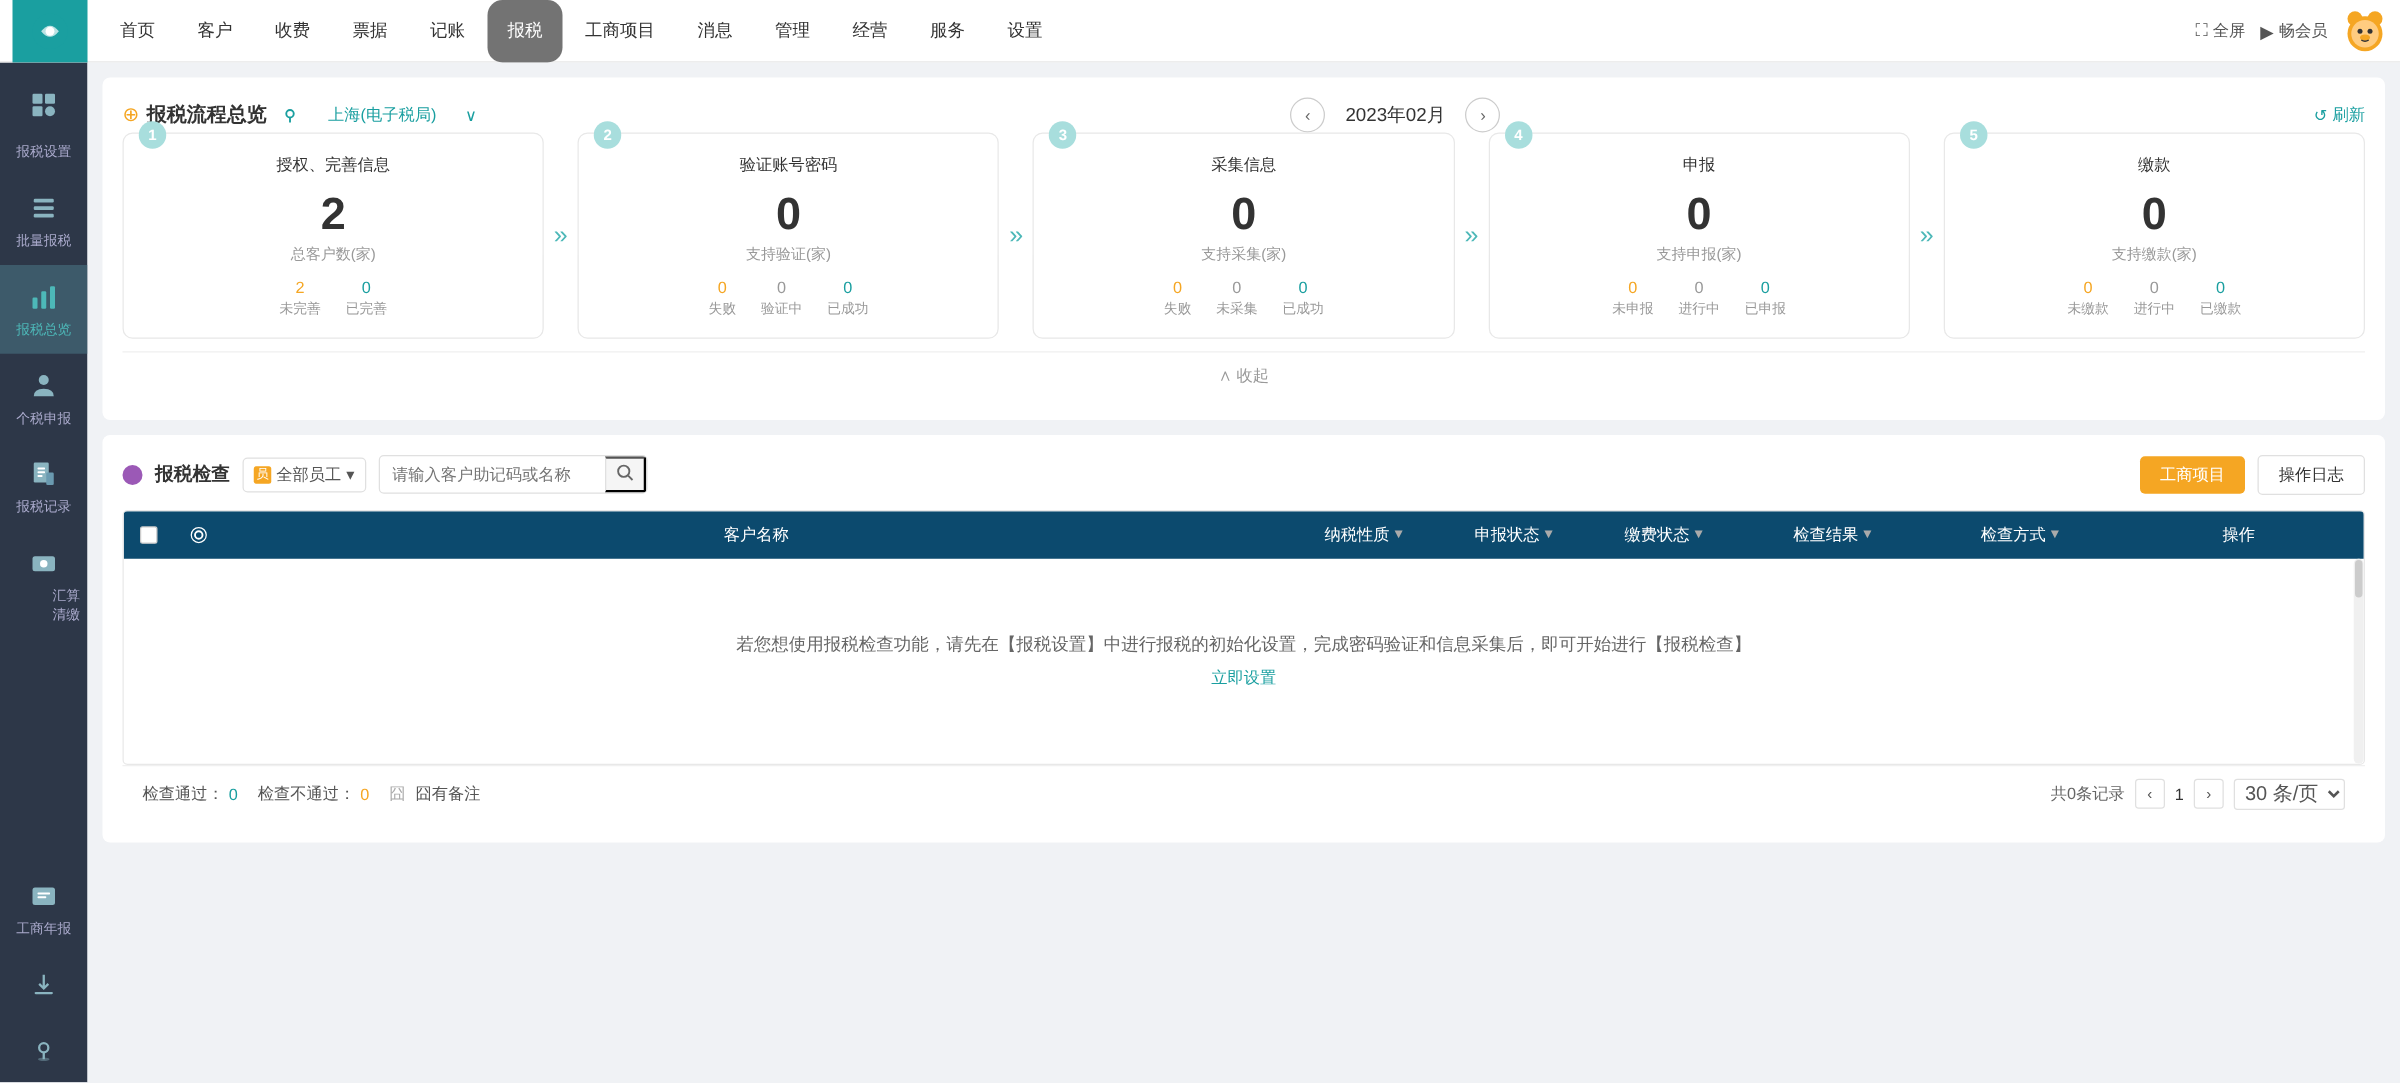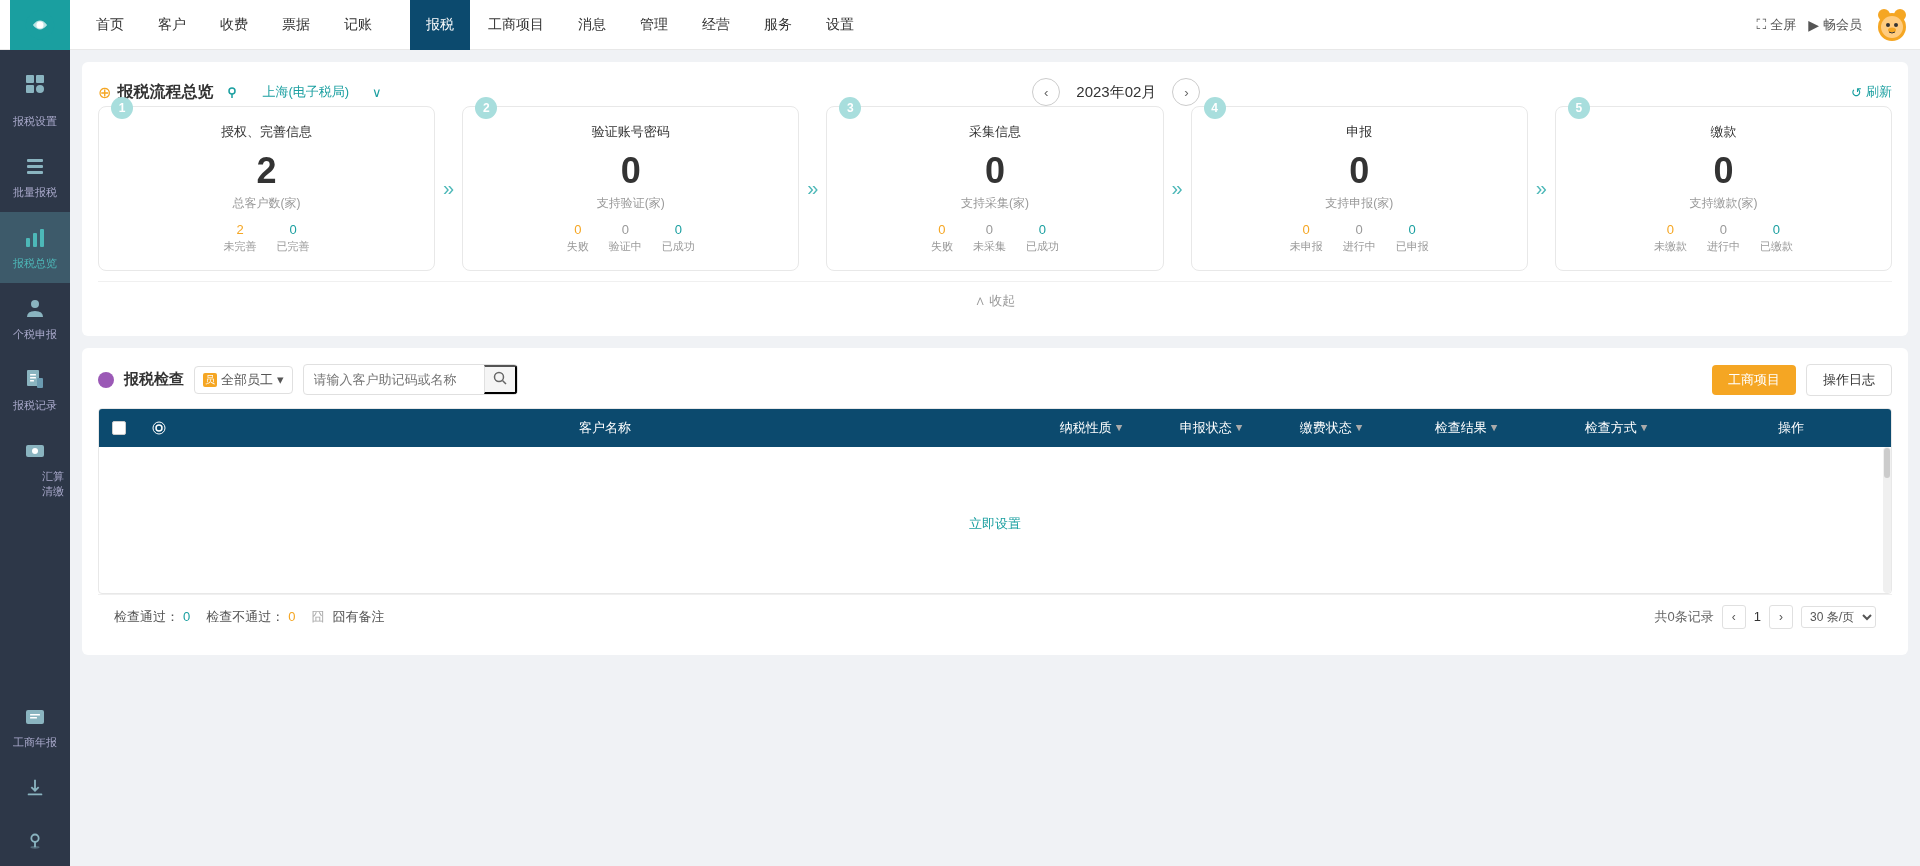--- a/index.html
+++ b/index.html
@@ -4,21 +4,21 @@
   <style>
     * { box-sizing: border-box; margin: 0; padding: 0; }
     body { font-family: "Microsoft YaHei", Arial, sans-serif; font-size: 13px; background: #f0f2f5; color: #333; display: flex; flex-direction: column; height: 866px; overflow: hidden; }
 
     
     .top-nav { background: #fff; height: 50px; display: flex; align-items: center; border-bottom: 1px solid #e8e8e8; padding: 0 10px; flex-shrink: 0; }
     .logo { width: 60px; height: 50px; background: #1a9fa0; display: flex; align-items: center; justify-content: center; margin-right: 10px; }
     .logo svg { width: 32px; height: 32px; }
     .nav-items { display: flex; align-items: center; gap: 2px; flex: 1; }
     .nav-item { padding: 4px 16px; height: 50px; display: flex; align-items: center; cursor: pointer; font-size: 14px; color: #333; white-space: nowrap; }
-    .nav-item.active { background: #0c4a6e; color: #fff; border-radius: 0; margin-left: 20px; }
+    .nav-item.active { background: #737373; color: #fff; border-radius: 12px; }
     .nav-right { display: flex; align-items: center; gap: 12px; margin-left: auto; }
     .nav-right-item { display: flex; align-items: center; gap: 4px; font-size: 13px; color: #555; cursor: pointer; }
     .avatar { width: 36px; height: 36px; }
 
     
     .main-layout { display: flex; flex: 1; overflow: hidden; }
 
     
     .sidebar { width: 70px; background: #2d3748; display: flex; flex-direction: column; align-items: center; padding-top: 8px; flex-shrink: 0; }
     .sidebar-item { display: flex; flex-direction: column; align-items: center; padding: 12px 5px; cursor: pointer; color: #aab; font-size: 11px; gap: 4px; width: 100%; text-align: center; }
@@ -72,21 +72,21 @@
     .empty-row { padding: 60px 20px; text-align: center; color: #666; font-size: 14px; }
     .setup-link { color: #1a9fa0; cursor: pointer; margin-top: 8px; font-size: 13px; }
 
     
     .table-footer { display: flex; align-items: center; gap: 16px; padding: 10px 16px; border-top: 1px solid #f0f0f0; font-size: 13px; color: #555; }
     .footer-stat { display: flex; align-items: center; gap: 4px; }
     .footer-num { color: #1a9fa0; cursor: pointer; }
     .footer-num.orange { color: #f5a623; }
     .pagination { margin-left: auto; display: flex; align-items: center; gap: 8px; }
     .page-btn { width: 24px; height: 24px; border: 1px solid #e0e0e0; border-radius: 3px; display: flex; align-items: center; justify-content: center; cursor: pointer; color: #555; background: #fff; font-size: 12px; }
-    .per-page-select { border: 1px solid #e0e0e0; border-radius: 3px; padding: 2px 4px; font-size: 12px; color: #555; cursor: pointer; background: #fff; }
+    .per-page-select { border: 1px solid #e0e0e0; border-radius: 3px; padding: 2px 4px; font-size: 16px; color: #555; cursor: pointer; background: #fff; }
 
     
     .checkbox { width: 14px; height: 14px; border: 1px solid #ccc; border-radius: 2px; background: #fff; display: inline-block; }
 
     
     .icon-plus { color: #f5a623; font-size: 16px; }
     .icon-filter { color: #aaa; font-size: 11px; }
 
     .section-top-row { display: flex; align-items: center; width: 100%; }
 
@@ -431,20 +431,21 @@
           <div class="th">
             <span>检查方式</span>
             <span class="icon-filter">▼</span>
           </div>
           <div class="th">
             <span>操作</span>
           </div>
         </div>
         <div style="position:relative;">
           <div class="empty-row">
+            <div>若您想使用报税检查功能，请先在【报税设置】中进行报税的初始化设置，完成密码验证和信息采集后，即可开始进行【报税检查】</div>
             <div class="setup-link">立即设置</div>
           </div>
 
           <div style="position:absolute;right:0;top:0;width:8px;height:100%;background:#f0f0f0;border-radius:4px;">
             <div style="width:6px;height:30px;background:#ccc;border-radius:4px;margin:1px;"></div>
           </div>
         </div>
       </div>
 
       <div class="table-footer">

